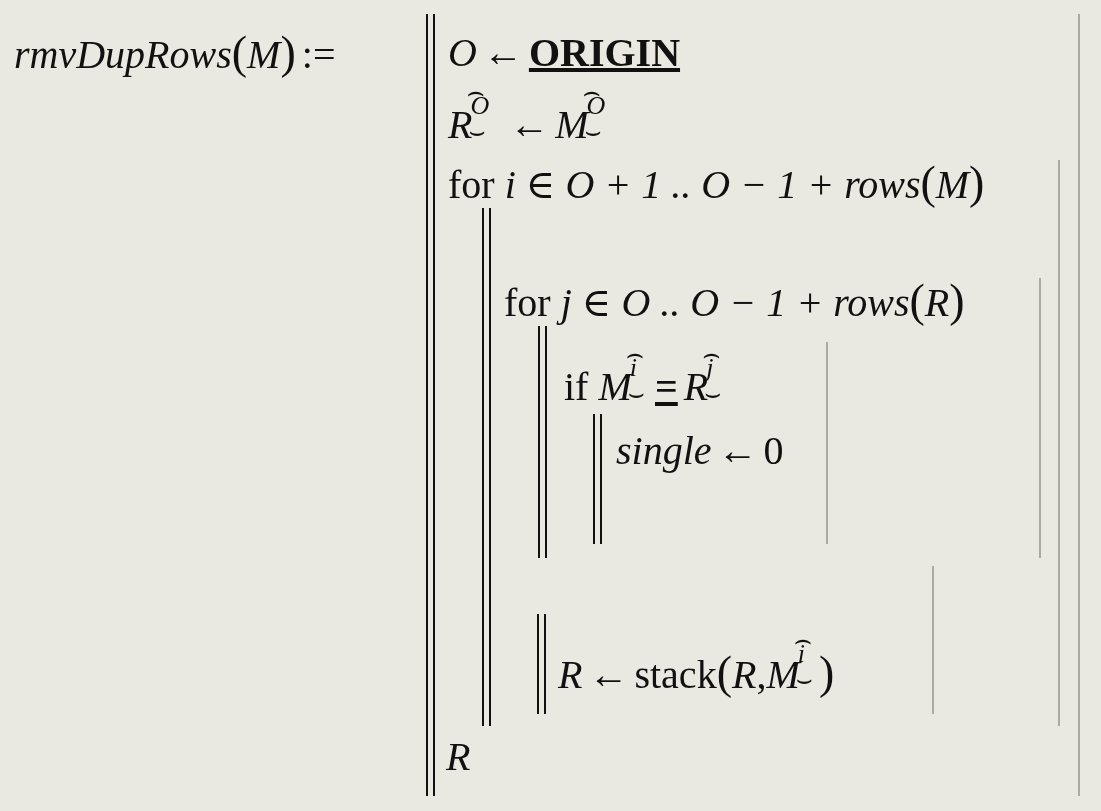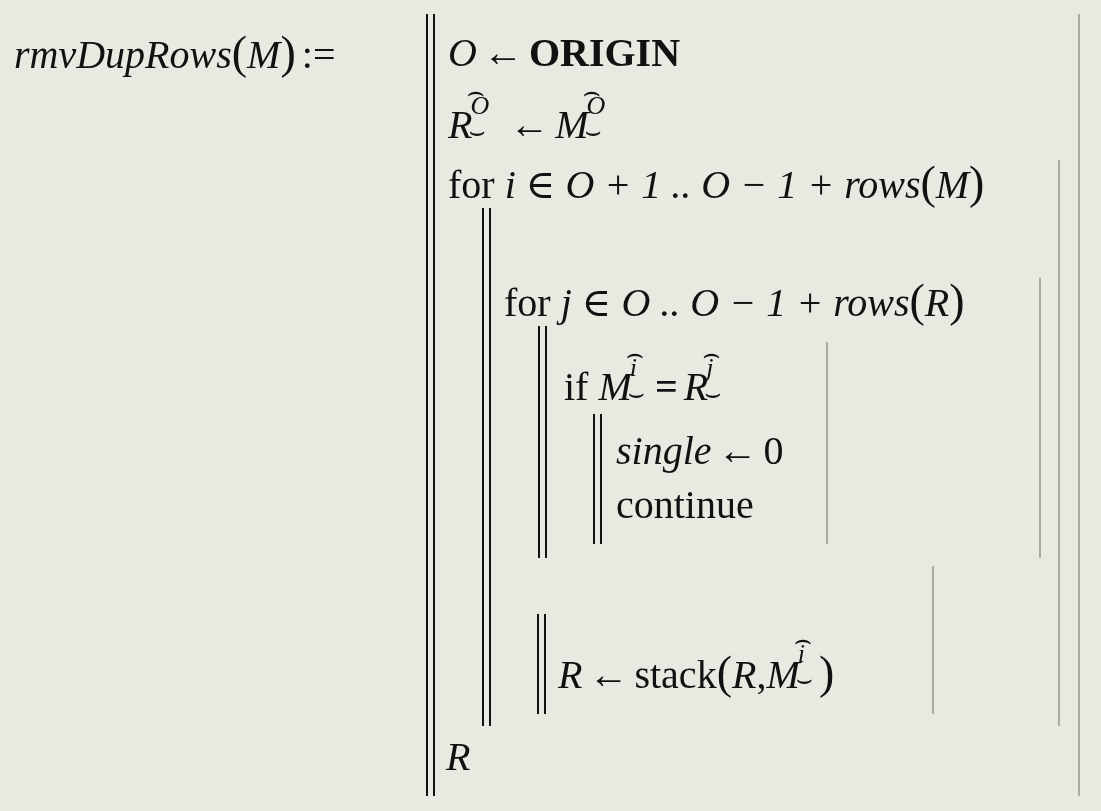--- a/index.html
+++ b/index.html
@@ -14,21 +14,21 @@
     position: absolute; left: 0; top: 0; width: 1101px; height: 682px;
     background: #e9e8e1;
     border-radius: 6px;
   }
   .it { font-style: italic; }
   .t {
     position: absolute; white-space: nowrap;
     font-size: 40px; line-height: 46px;
     font-family: "Liberation Serif", "DejaVu Serif", serif;
   }
-  .b { font-weight: bold; }
+  .b { font-weight: bold; text-decoration: underline; }
   .bar {
     position: absolute; width: 2px; background: #111;
   }
   .gbar {
     position: absolute; width: 2px; background: #aaa9a4;
   }
   .sup {
     position: relative; display: inline-block;
     font-size: 26px; line-height: 20px; vertical-align: top;
     margin-left: -2px; margin-top: -6px;
@@ -81,23 +81,20 @@
   </div>
   <div class="gbar" style="left:826px; top:342px; height:202px;"></div>
 
   <div class="bar" style="left:593px; top:414px; height:130px;"></div>
   <div class="bar" style="left:600px; top:414px; height:130px;"></div>
 
   <div class="t" style="left:616px; top:428px;">
     <span class="it">single</span><span class="op">←</span><span>0</span>
   </div>
 
-  <div class="t" style="left:616px; top:482px;">
-    <span>continue</span>
-  </div>
 
   <div class="gbar" style="left:932px; top:566px; height:148px;"></div>
 
   <div class="bar" style="left:537px; top:614px; height:100px;"></div>
   <div class="bar" style="left:544px; top:614px; height:100px;"></div>
 
   <div class="t" style="left:558px; top:650px;">
     <span class="it">R</span><span class="op">←</span><span>stack</span><span class="big">(</span><span class="it">R</span><span>,</span><span class="it">M</span><span class="sup it"><span class="hat">⌢</span><span>i</span><span class="brv">⌣</span></span><span class="big" style="margin-left:14px">)</span>
   </div>
 

